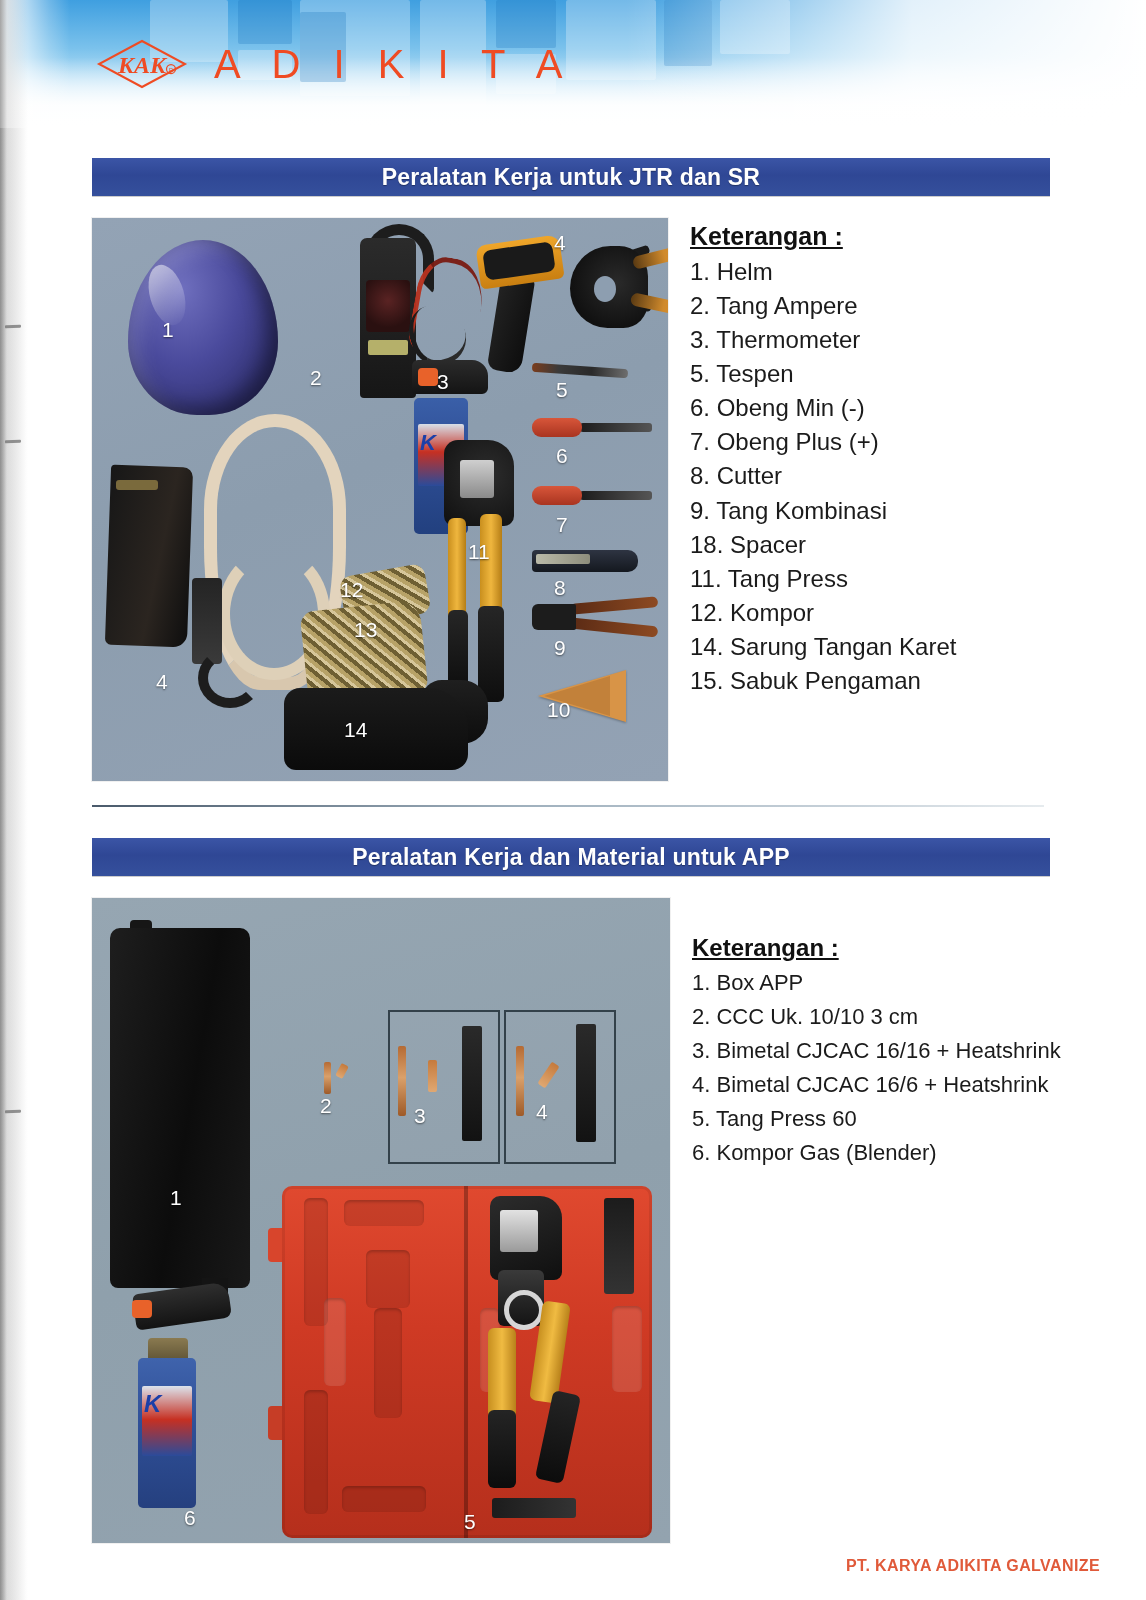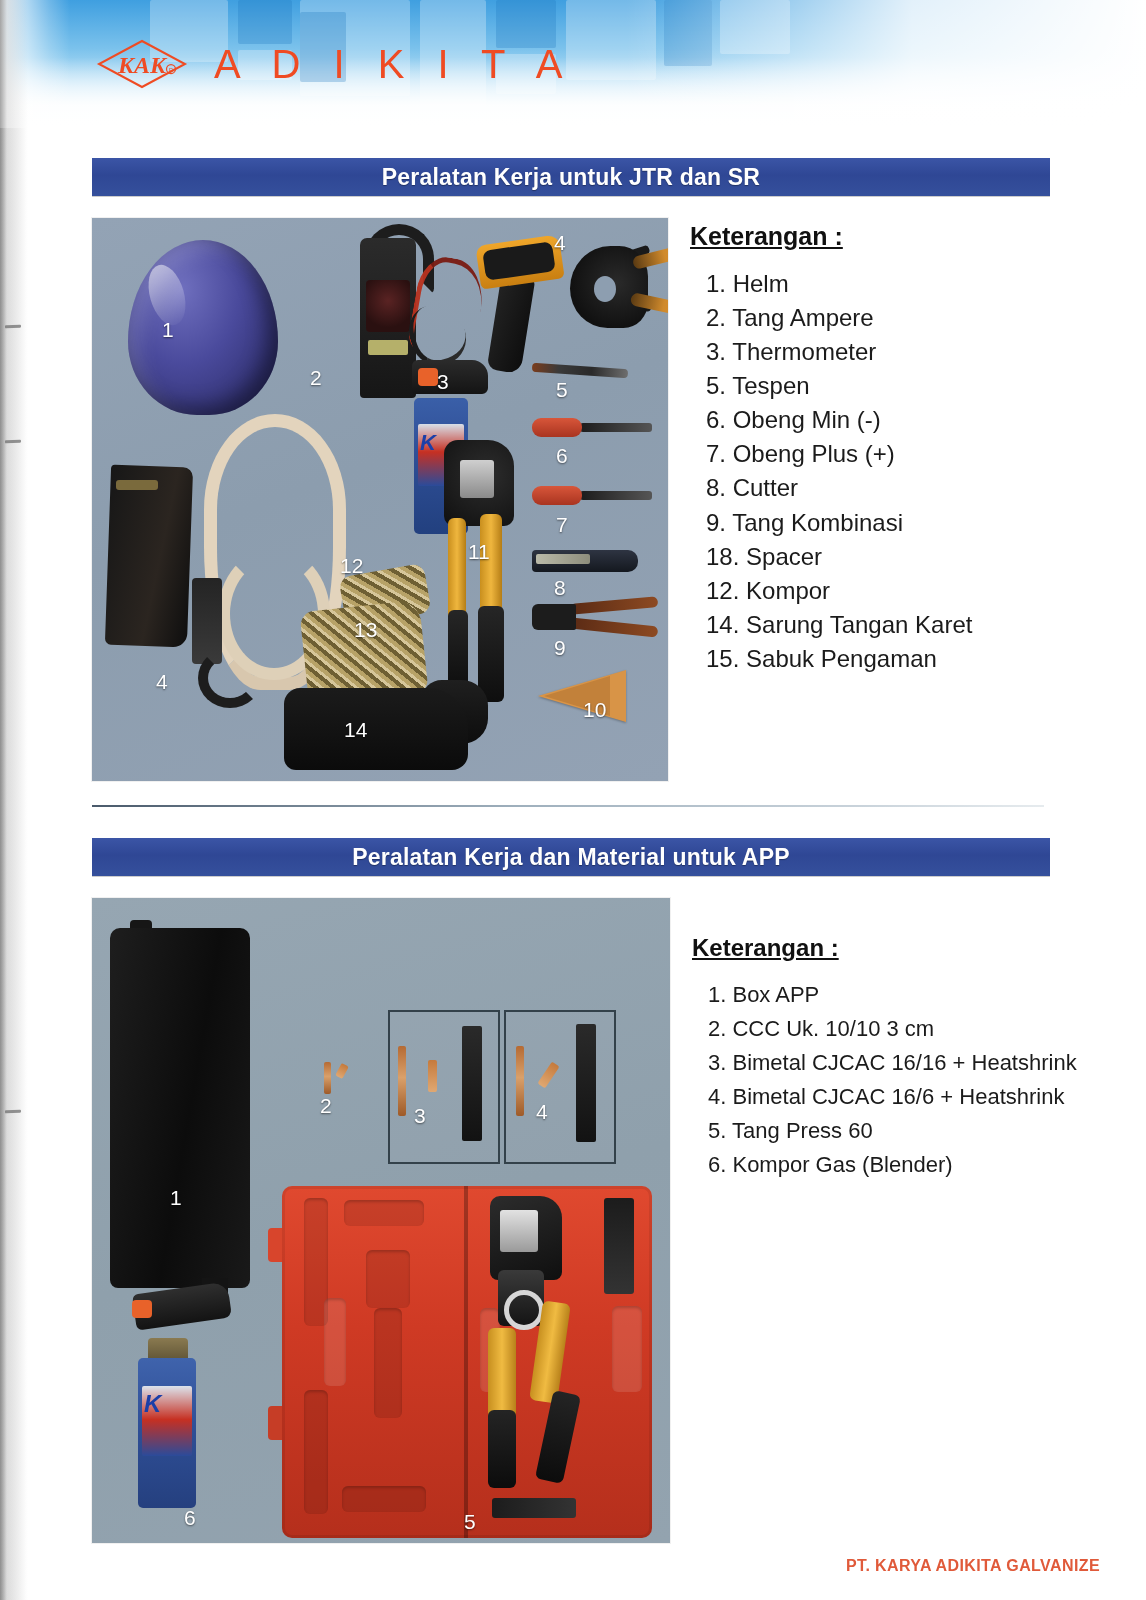--- a/index.html
+++ b/index.html
@@ -415,21 +415,21 @@
   .legend { padding-top: 4px; flex: 1 1 auto; }
   .legend2 { padding-top: 36px; }
   .legend-title {
     font-size: 25px;
     font-weight: bold;
     color: #111;
     text-decoration: underline;
     margin-bottom: 4px;
     white-space: nowrap;
   }
-  .legend-list { list-style: none; margin: 16px; padding: 0; }
+  .legend-list { list-style: none; margin: 0; padding: 0; }
   .legend-item {
     font-size: 24px;
     color: #1b1b1b;
     line-height: 1.42;
     white-space: nowrap;
   }
   .legend2 .legend-item { font-size: 22px; line-height: 1.55; }
   .legend2 .legend-title { font-size: 24px; }
 
   
@@ -547,40 +547,41 @@
 
         <span class="num" style="left:70px;  top:100px;">1</span>
         <span class="num" style="left:218px; top:148px;">2</span>
         <span class="num" style="left:345px; top:152px;">3</span>
         <span class="num" style="left:462px; top:13px;">4</span>
         <span class="num" style="left:464px; top:160px;">5</span>
         <span class="num" style="left:464px; top:226px;">6</span>
         <span class="num" style="left:464px; top:295px;">7</span>
         <span class="num" style="left:462px; top:358px;">8</span>
         <span class="num" style="left:462px; top:418px;">9</span>
-        <span class="num" style="left:455px; top:480px;margin-left:36px;">10</span>
+        <span class="num" style="left:455px; top:480px;">10</span>
         <span class="num" style="left:376px; top:322px;">11</span>
-        <span class="num" style="left:248px; top:336px;">12</span>
+        <span class="num" style="left:248px; top:360px;">12</span>
         <span class="num" style="left:262px; top:400px;">13</span>
         <span class="num" style="left:252px; top:500px;">14</span>
         <span class="num" style="left:64px;  top:452px;">4</span>
       </div>
 
       <div class="legend legend1">
         <div class="legend-title">Keterangan :</div>
         <ul class="legend-list">
           <li class="legend-item">1. Helm</li>
           <li class="legend-item">2. Tang Ampere</li>
           <li class="legend-item">3. Thermometer</li>
           <li class="legend-item">5. Tespen</li>
           <li class="legend-item">6. Obeng Min (-)</li>
           <li class="legend-item">7. Obeng Plus (+)</li>
           <li class="legend-item">8. Cutter</li>
           <li class="legend-item">9. Tang Kombinasi</li>
           <li class="legend-item">18. Spacer</li>
+          <li class="legend-item">11. Tang Press</li>
           <li class="legend-item">12. Kompor</li>
           <li class="legend-item">14. Sarung Tangan Karet</li>
           <li class="legend-item">15. Sabuk Pengaman</li>
         </ul>
       </div>
 
     </div>
   </div>
 
   <div class="rule rule-top"></div>

